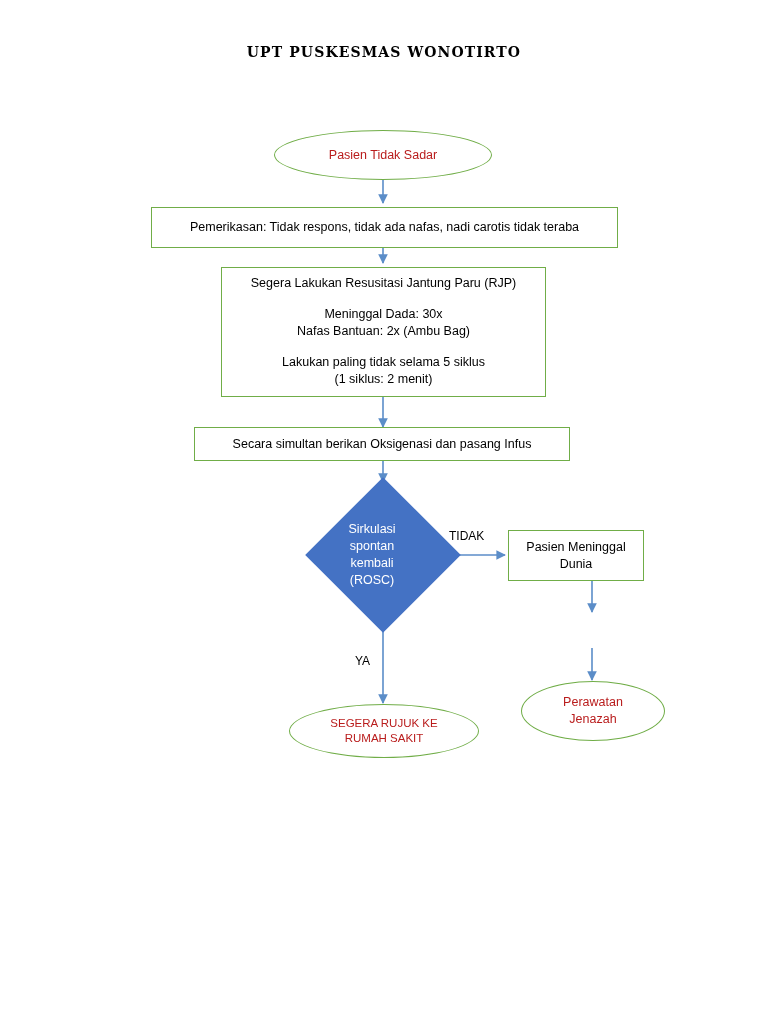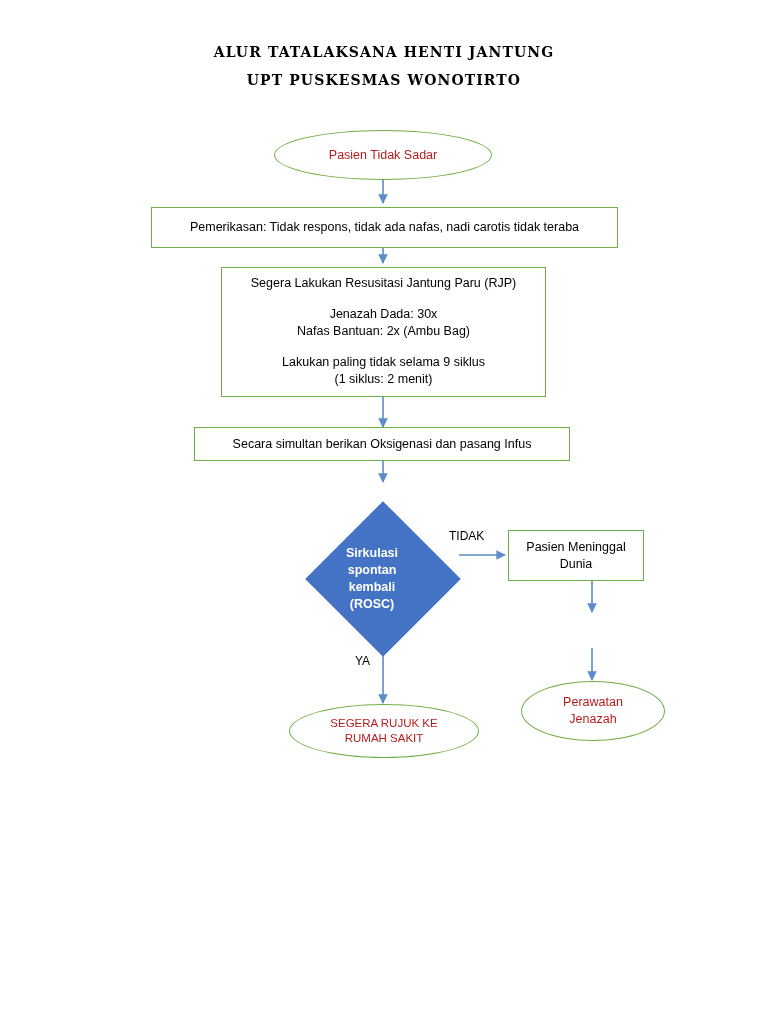--- a/index.html
+++ b/index.html
@@ -116,21 +116,20 @@
     height: 1024px;
     pointer-events: none;
   }
 </style>
 </head>
 <body>
 
 <div id="canvas">
 
   <div class="title-block">
-    <div class="title-line">ALUR TATALAKSANA HENTI JANTUNG</div>
     <div class="title-line">UPT PUSKESMAS WONOTIRTO</div>
   </div>
 
   <svg class="wires" viewBox="0 0 768 1024">
     <defs>
       <marker id="arrowhead" markerWidth="7" markerHeight="7" refX="5.4" refY="3" orient="auto">
         <path d="M0,0 L6,3 L0,6 z" fill="#5B8DC8"></path>
       </marker>
     </defs>
 
@@ -156,33 +155,33 @@
   </div>
 
   <div class="node box" style="left:151px; top:207px; width:467px; height:41px;">
     <span>Pemerikasan: Tidak respons, tidak ada nafas, nadi carotis tidak teraba</span>
   </div>
 
   <div class="node box" style="left:221px; top:267px; width:325px; height:130px;">
     <div class="rjp-text">
       <div>Segera Lakukan Resusitasi Jantung Paru (RJP)</div>
       <span class="gap"></span>
-      <div>Jenazah Dada: 30x</div>
+      <div>Meninggal Dada: 30x</div>
       <div>Nafas Bantuan: 2x (Ambu Bag)</div>
       <span class="gap"></span>
-      <div>Lakukan paling tidak selama 9 siklus</div>
+      <div>Lakukan paling tidak selama 5 siklus</div>
       <div>(1 siklus: 2 menit)</div>
     </div>
   </div>
 
   <div class="node box" style="left:194px; top:427px; width:376px; height:34px;">
     <span>Secara simultan berikan Oksigenasi dan pasang Infus</span>
   </div>
 
-  <div class="diamond-wrap" style="left:328px; top:524px; width:110px; height:110px;font-weight:bold;">
+  <div class="diamond-wrap" style="left:328px; top:500px; width:110px; height:110px;">
     <div class="diamond-shape"></div>
     <div class="diamond-label" style="left:-18px; top:-10px; width:146px; height:130px;">
       <div>
         <div>Sirkulasi</div>
         <div>spontan</div>
         <div>kembali</div>
         <div>(ROSC)</div>
       </div>
     </div>
   </div>

